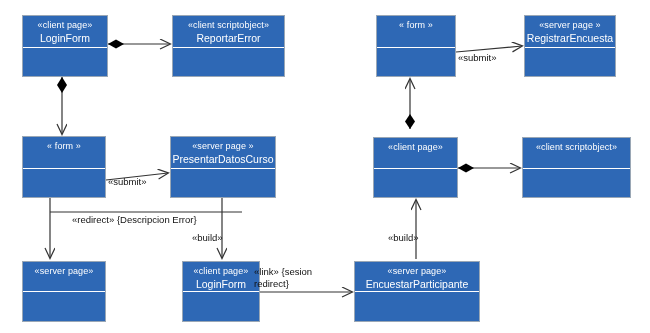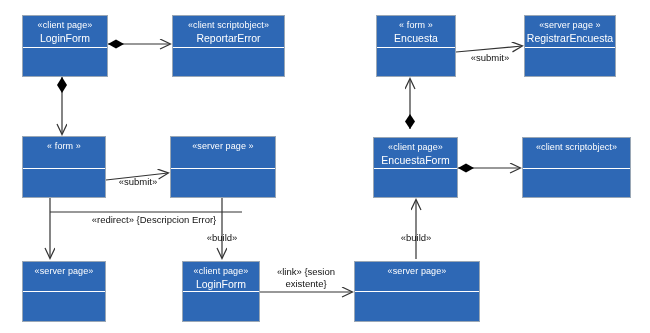--- a/index.html
+++ b/index.html
@@ -57,21 +57,20 @@
   }
   .uml-body {
     flex: 1 1 auto;
     background: #2E68B5;
   }
   .edge-label {
     position: absolute;
     font-size: 9.5px;
     color: #111111;
     white-space: nowrap;
-    text-align: center;
     line-height: 11.5px;
     z-index: 3;
     background: transparent;
   }
 </style>
 </head>
 <body>
 
 <div id="canvas" style="background: rgb(255, 255, 255);">
 
@@ -152,20 +151,21 @@
   <div class="uml-class" id="node-login" style="left: 22px; top: 136px; width: 84px; height: 62px; background: rgb(46, 104, 181);">
     <div class="uml-head" style="height: 32px; color: rgb(255, 255, 255);">
       <span class="uml-stereotype">« form »</span>
     </div>
     <div class="uml-body" style="background: rgb(46, 104, 181);"></div>
   </div>
 
   <div class="uml-class" id="node-presentar-datos-curso" style="left: 170px; top: 136px; width: 106px; height: 62px; background: rgb(46, 104, 181);">
     <div class="uml-head" style="height: 32px; color: rgb(255, 255, 255);">
       <span class="uml-stereotype">«server page »</span>
+      <span class="uml-title">PresentarDatosCurso</span>
     </div>
     <div class="uml-body" style="background: rgb(46, 104, 181);"></div>
   </div>
 
   <div class="uml-class" id="node-reportar-error" style="left: 22px; top: 261px; width: 84px; height: 61px; background: rgb(46, 104, 181);">
     <div class="uml-head" style="height: 30px; color: rgb(255, 255, 255);">
       <span class="uml-stereotype">«server page»</span>
     </div>
     <div class="uml-body" style="background: rgb(46, 104, 181);"></div>
   </div>
@@ -174,63 +174,62 @@
     <div class="uml-head" style="height: 30px; color: rgb(255, 255, 255);">
       <span class="uml-stereotype">«client page»</span>
       <span class="uml-title">LoginForm</span>
     </div>
     <div class="uml-body" style="background: rgb(46, 104, 181);"></div>
   </div>
 
   <div class="uml-class" id="node-encuesta" style="left: 376px; top: 15px; width: 80px; height: 62px; background: rgb(46, 104, 181);">
     <div class="uml-head" style="height: 32px; color: rgb(255, 255, 255);">
       <span class="uml-stereotype">« form »</span>
-      <span class="uml-title">Encuesta</span>
     </div>
     <div class="uml-body" style="background: rgb(46, 104, 181);"></div>
   </div>
 
   <div class="uml-class" id="node-registrar-encuesta" style="left: 524px; top: 15px; width: 92px; height: 62px; background: rgb(46, 104, 181);">
     <div class="uml-head" style="height: 32px; color: rgb(255, 255, 255);">
       <span class="uml-stereotype">«server page »</span>
       <span class="uml-title">RegistrarEncuesta</span>
     </div>
     <div class="uml-body" style="background: rgb(46, 104, 181);"></div>
   </div>
 
   <div class="uml-class" id="node-encuesta-form" style="left: 373px; top: 137px; width: 85px; height: 61px; background: rgb(46, 104, 181);">
     <div class="uml-head" style="height: 31px; color: rgb(255, 255, 255);">
       <span class="uml-stereotype">«client page»</span>
-      <span class="uml-title">EncuestaForm</span>
     </div>
     <div class="uml-body" style="background: rgb(46, 104, 181);"></div>
   </div>
 
   <div class="uml-class" id="node-encuesta-validator" style="left: 522px; top: 137px; width: 109px; height: 61px; background: rgb(46, 104, 181);">
     <div class="uml-head" style="height: 31px; color: rgb(255, 255, 255);">
       <span class="uml-stereotype">«client scriptobject»</span>
     </div>
     <div class="uml-body" style="background: rgb(46, 104, 181);"></div>
   </div>
 
   <div class="uml-class" id="node-encuestar-participante" style="left: 354px; top: 261px; width: 126px; height: 61px; background: rgb(46, 104, 181);">
     <div class="uml-head" style="height: 30px; color: rgb(255, 255, 255);">
       <span class="uml-stereotype">«server page»</span>
+      <span class="uml-title">EncuestarParticipante</span>
     </div>
     <div class="uml-body" style="background: rgb(46, 104, 181);"></div>
   </div>
 
   <div class="edge-label" style="left: 108px; top: 176px; width: 60px; color: rgb(17, 17, 17);">«submit»</div>
 
-  <div class="edge-label" style="left: 64px; top: 214px; width: 180px; color: rgb(17, 17, 17);">«redirect»  {Descripcion Error}</div>
+  <div class="edge-label" style="left: 72px; top: 214px; width: 180px; color: rgb(17, 17, 17);">«redirect»  {Descripcion Error}</div>
 
   <div class="edge-label" style="left: 192px; top: 232px; width: 60px; color: rgb(17, 17, 17);">«build»</div>
 
-  <div class="edge-label" style="left: 262px; top: 266px; width: 88px; color: rgb(17, 17, 17);">
+  <div class="edge-label" style="left: 254px; top: 266px; width: 88px; color: rgb(17, 17, 17);">
     <span>«link»  {sesion</span><br>
-    <span>existente}</span>
+    <span>redirect}</span>
   </div>
 
   <div class="edge-label" style="left: 458px; top: 52px; width: 64px; color: rgb(17, 17, 17);">«submit»</div>
 
   <div class="edge-label" style="left: 388px; top: 232px; width: 56px; color: rgb(17, 17, 17);">«build»</div>
 
 </div>
 
 </body></html>

